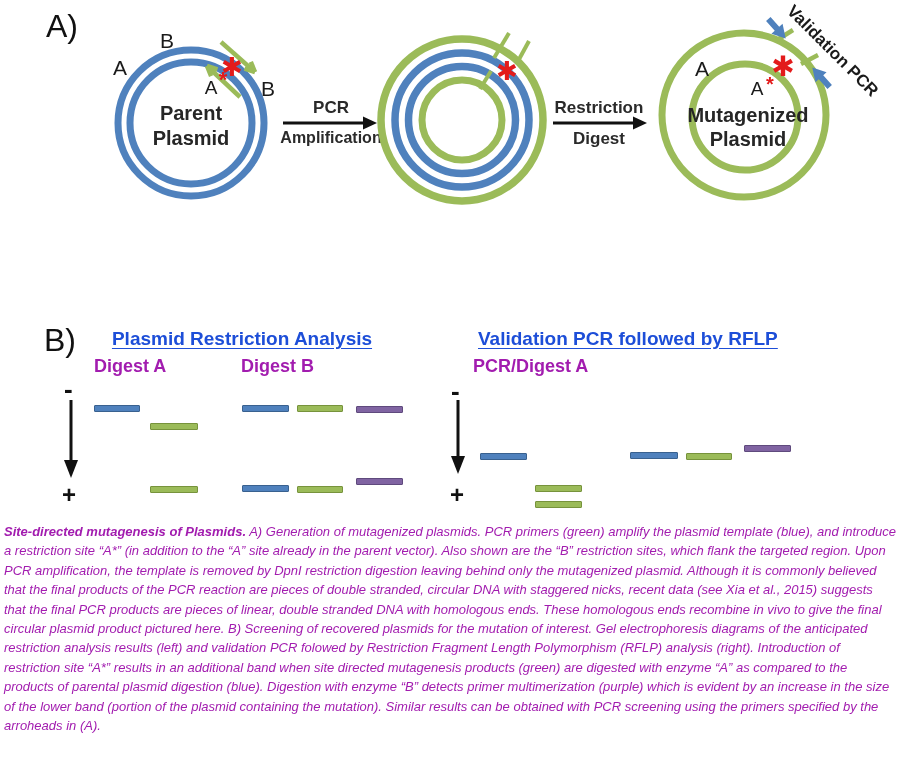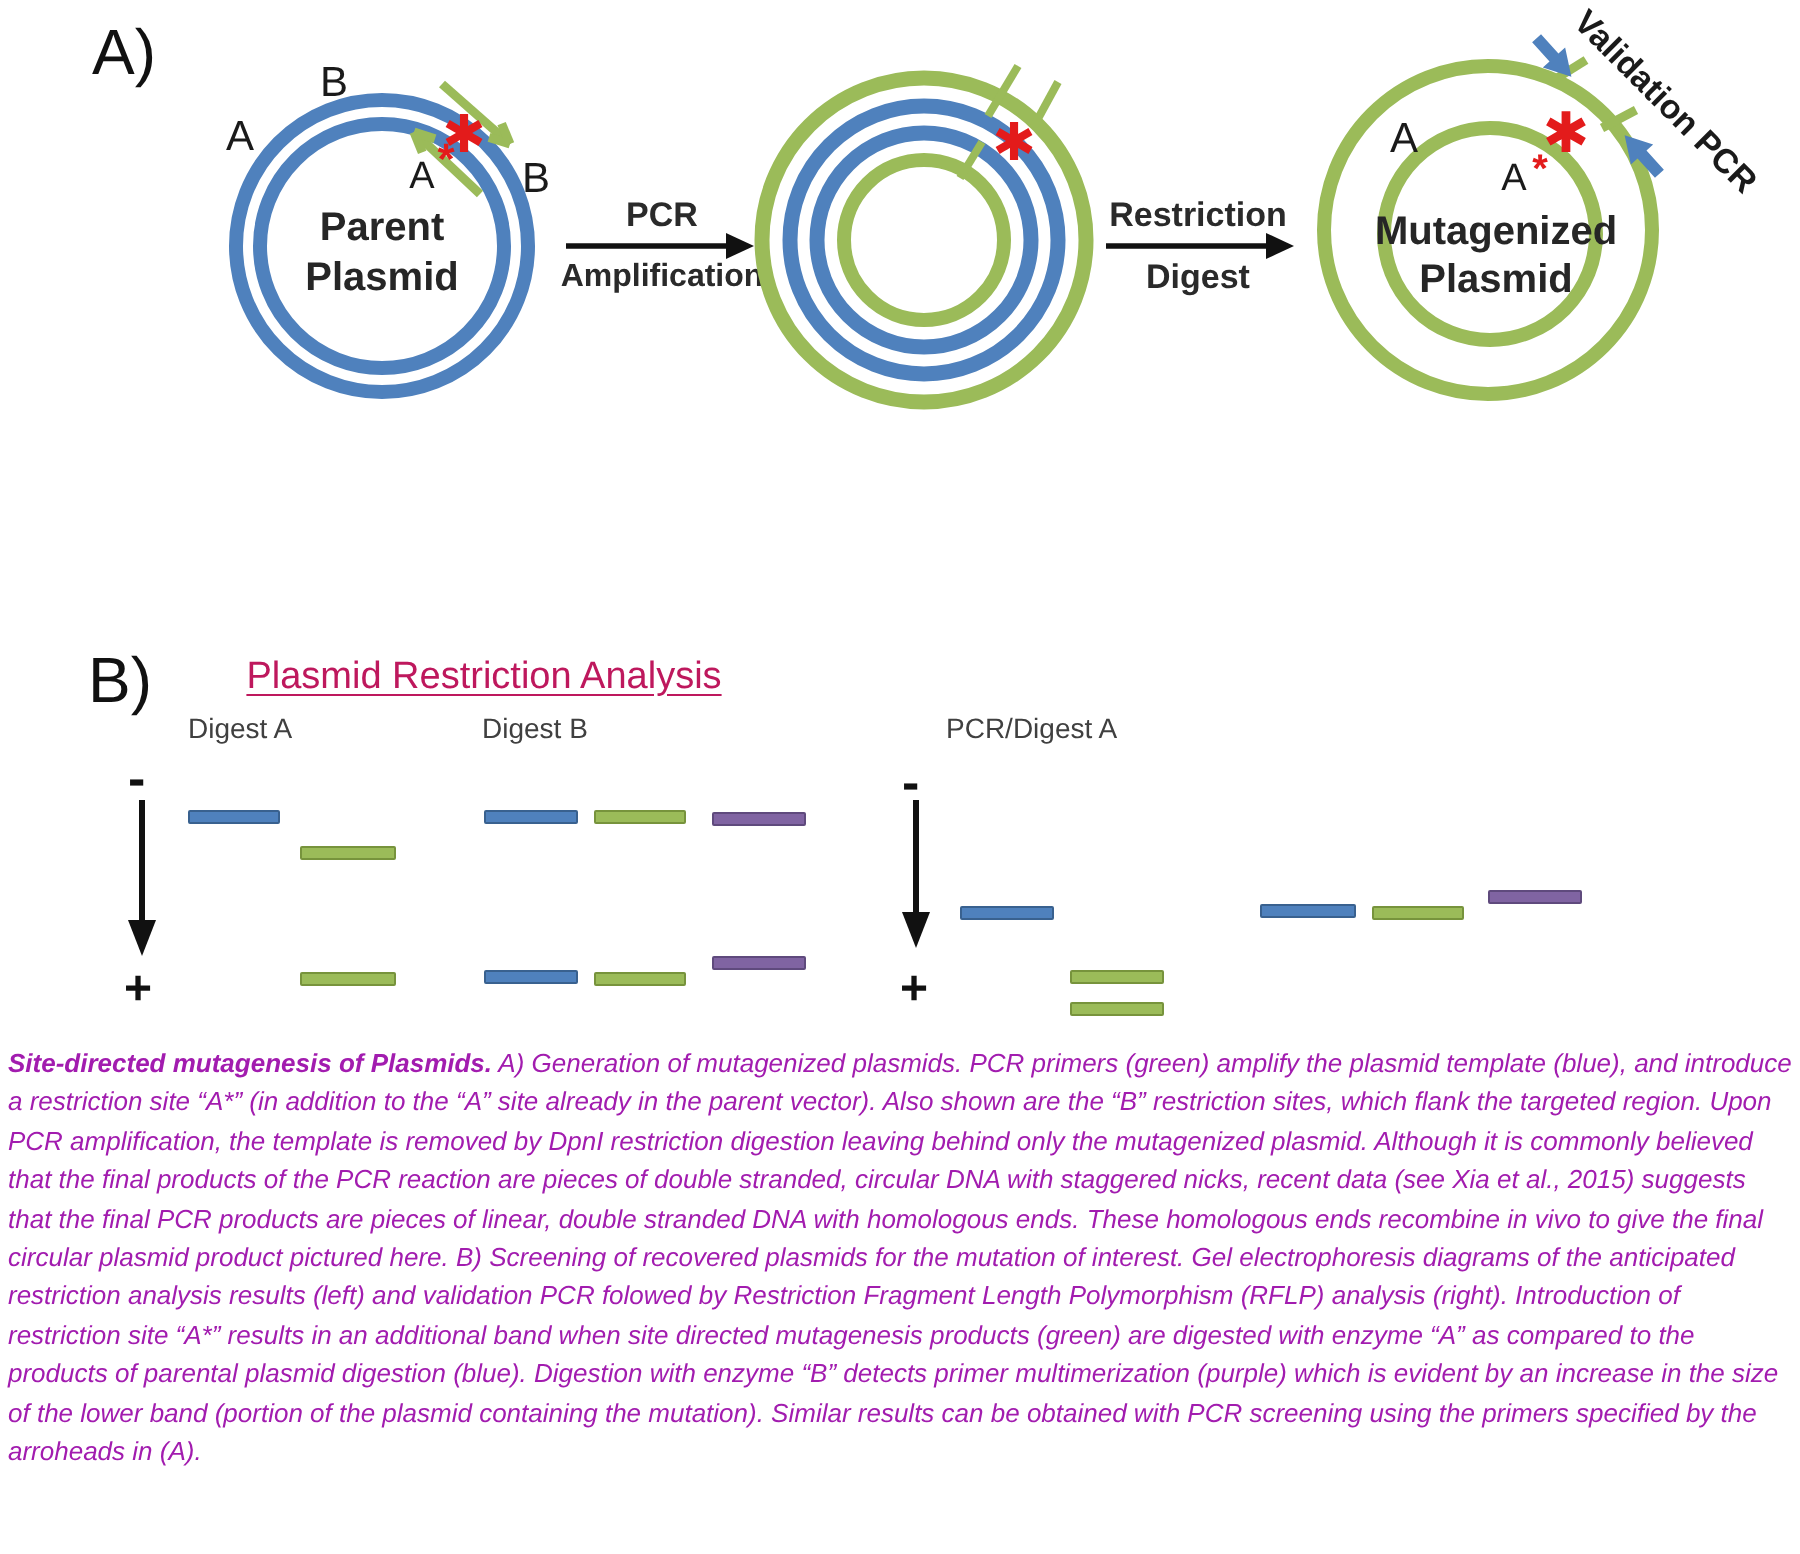--- a/index.html
+++ b/index.html
@@ -1,21 +1,21 @@
 <!DOCTYPE html>
 <html><head>
 <meta charset="utf-8">
 <style>
   html,body{margin:0;padding:0;background:#fff;}
   .page{position:relative;width:900px;height:777px;background:#ffffff;overflow:hidden;
         font-family:"Liberation Sans","DejaVu Sans",sans-serif;color:#1a1a1a;}
   .abs{position:absolute;}
   .panel-label{font-size:32px;font-weight:400;color:#111;}
-  .gel-title{font-size:19px;font-weight:400;color:#be185d;text-decoration:underline;text-underline-offset:3px;text-align:center;white-space:nowrap;}
-  .lane-label{font-size:14px;font-weight:400;color:#404040;white-space:nowrap;}
+  .gel-title{font-size:19px;font-weight:700;color:#1d4ed8;text-decoration:underline;text-underline-offset:3px;text-align:center;white-space:nowrap;}
+  .lane-label{font-size:18px;font-weight:700;color:#a21caf;white-space:nowrap;}
   .electrode-minus{font-size:26px;font-weight:800;color:#111;line-height:1;}
   .electrode-plus{font-size:24px;font-weight:700;color:#111;line-height:1;}
   .band{position:absolute;height:5px;border:1px solid;border-radius:1px;}
   .caption{position:absolute;left:4px;top:522px;width:893px;margin:0;
            font-size:13px;line-height:19.4px;font-style:italic;color:#a21caf;}
   .caption-lead{font-weight:bold;}
   svg text{font-family:"Liberation Sans","DejaVu Sans",sans-serif;}
   .site-label{font-size:21px;font-weight:400;fill:#1a1a1a;}
   .site-label-sm{font-size:19px;font-weight:400;fill:#1a1a1a;}
   .plasmid-name{font-size:20px;font-weight:600;fill:#262626;}
@@ -101,20 +101,21 @@
   <div class="abs gel-title" style="left:100px;top:328px;width:284px;">Plasmid Restriction Analysis</div>
   <div class="abs lane-label" style="left:94px;top:356px;">Digest A</div>
   <div class="abs lane-label" style="left:241px;top:356px;text-align:center;">Digest B</div>
   <div class="abs electrode-minus" style="left:64px;top:376px;">-</div>
   <svg class="abs" style="left:62px;top:396px;" width="18" height="86">
     <line x1="9" y1="4" x2="9" y2="66" stroke="#111" stroke-width="3"></line>
     <polygon points="2,64 16,64 9,82" fill="#111"></polygon>
   </svg>
   <div class="abs electrode-plus" style="left:62px;top:483px;">+</div>
 
+  <div class="abs gel-title" style="left:478px;top:328px;width:296px;">Validation PCR followed by RFLP</div>
   <div class="abs lane-label" style="left:473px;top:356px;text-align:right;">PCR/Digest A</div>
   <div class="abs electrode-minus" style="left:451px;top:378px;">-</div>
   <svg class="abs" style="left:449px;top:396px;" width="18" height="84">
     <line x1="9" y1="4" x2="9" y2="62" stroke="#111" stroke-width="3"></line>
     <polygon points="2,60 16,60 9,78" fill="#111"></polygon>
   </svg>
   <div class="abs electrode-plus" style="left:450px;top:483px;">+</div>
 
   <div id="band-layer" class="abs" style="left:0;top:0;width:900px;height:777px;pointer-events:none;">
       <div class="band" title="" style="left: 94px; top: 405px; width: 44px; background: rgb(79, 129, 189); border-color: rgb(57, 97, 143);"></div>

